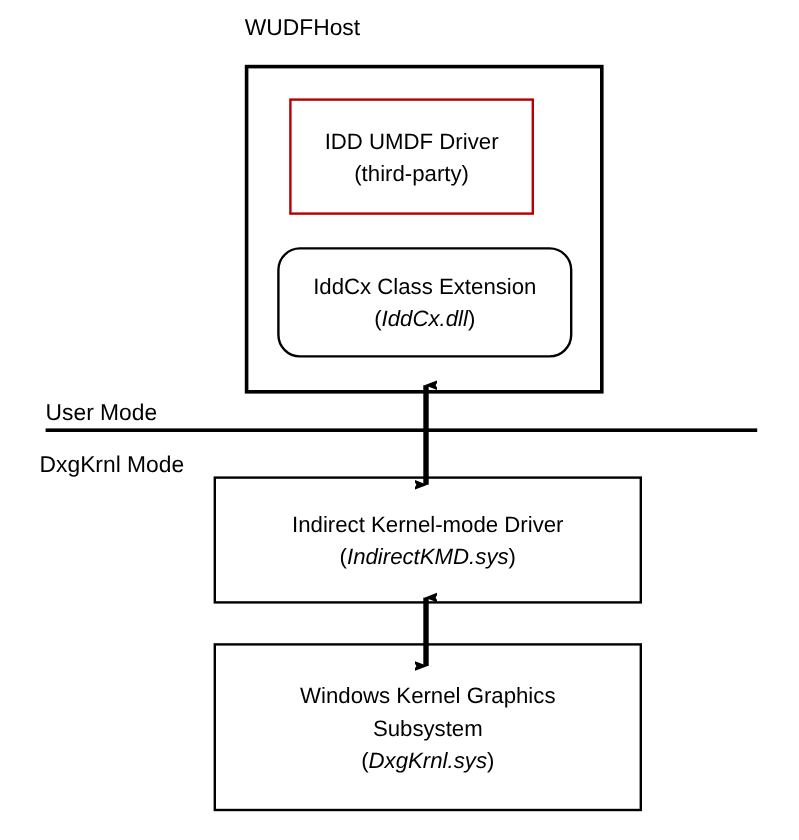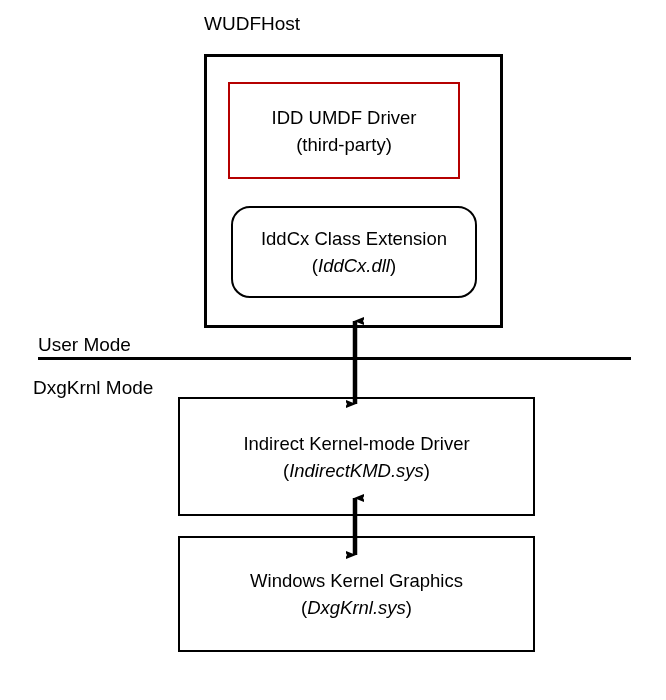--- a/index.html
+++ b/index.html
@@ -66,50 +66,51 @@
 </style>
 </head>
 <body>
 
 <div id="diagram">
 
   <div class="abs label" style="left:204px; top:12px;">WUDFHost</div>
 
   <div class="abs box box-outer" style="left:204px; top:54px; width:299px; height:274px;"></div>
 
-  <div class="abs box box-red" style="left:228px; top:82px; width:232px; height:97px;">
+  <div class="abs box box-red" style="left:241px; top:82px; width:204px; height:97px;">
     <div class="box-text">
       <div>IDD UMDF Driver</div>
       <div>(third-party)</div>
     </div>
   </div>
 
   <div class="abs box box-plain" style="left:231px; top:206px; width:246px; height:92px;border-radius:19px;">
     <div class="box-text">
       <div>IddCx Class Extension</div>
       <div><span>(</span><span class="ital">IddCx.dll</span><span>)</span></div>
     </div>
   </div>
 
   <div class="abs label" style="left:38px; top:333px;">User Mode</div>
 
   <div class="abs divider" style="left:38px; top:357px; width:593px;"></div>
 
   <div class="abs label" style="left:33px; top:376px;">DxgKrnl Mode</div>
 
-  <div class="abs box box-plain" style="left:178px; top:397px; width:357px; height:119px;">
+  <div class="abs box box-plain" style="left:178px; top:397px; width:357px; height:106px;">
     <div class="box-text">
       <div>Indirect Kernel-mode Driver</div>
       <div><span>(</span><span class="ital">IndirectKMD.sys</span><span>)</span></div>
     </div>
   </div>
 
-  <div class="abs box box-plain" style="left:178px; top:536px; width:357px; height:116px;">
+  <div class="abs box box-plain" style="left:178px; top:536px; width:357px; height:140px;">
     <div class="box-text">
       <div>Windows Kernel Graphics</div>
+      <div>Subsystem</div>
       <div><span>(</span><span class="ital">DxgKrnl.sys</span><span>)</span></div>
     </div>
   </div>
 
   <svg class="abs arrow-svg" style="left:338px; top:303px;" width="34" height="116">
     <defs>
       <marker id="ah-up" markerWidth="10" markerHeight="10" refX="5" refY="1.2" orient="auto-start-reverse" markerUnits="userSpaceOnUse">
         <path d="M 5 0 L 9.6 12 L 5 9.2 L 0.4 12 Z" fill="#000000"></path>
       </marker>
     </defs>

